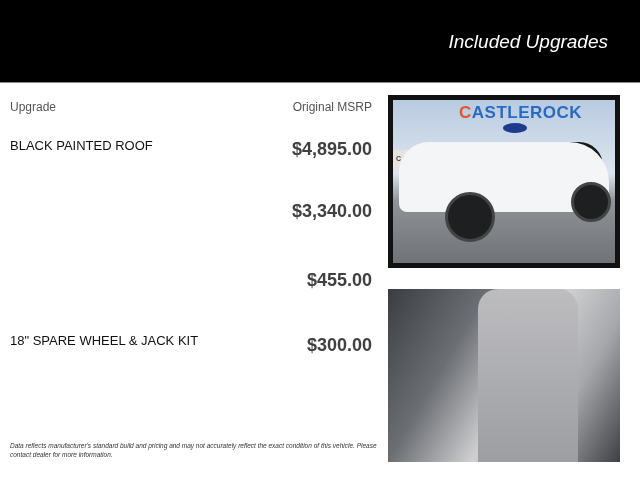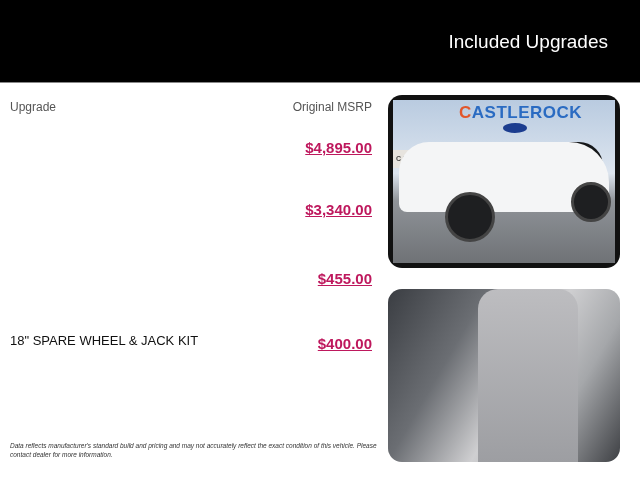--- a/index.html
+++ b/index.html
@@ -1,26 +1,26 @@
 <!DOCTYPE html>
 <html><head>
 <meta charset="utf-8">
 <style>
   html, body { margin:0; padding:0; }
   body { width:640px; height:480px; background:#fff; position:relative; overflow:hidden; font-family:"Liberation Sans", sans-serif; }
-  .header { position:absolute; left:0; top:0; width:640px; height:82px; background:#000; border-bottom:1px solid #888; }
+  .header { position:absolute; left:0; top:0; width:640px; height:82px; background:#000; border-bottom:1px solid #888;font-style:italic; }
   .header-title { position:absolute; right:32px; top:31px; color:#fff; font-size:19px; font-family:"Liberation Sans", sans-serif; }
   .col-head { position:absolute; top:100px; font-size:12px; color:#555; }
   .col-upgrade { left:10px; }
   .col-msrp { right:268px; }
   .row { position:absolute; left:10px; width:362px; }
   .row .name { position:absolute; left:0; top:0; font-size:13px; color:#111; line-height:14px; width:240px; }
-  .row .price { position:absolute; right:0; font-size:15px; font-weight:bold; color:#be185d;text-decoration:underline; }
+  .row .price { position:absolute; right:0; font-size:18px; font-weight:bold; color:#404040; }
   .disclaimer { position:absolute; left:10px; top:442px; width:370px; font-size:6.5px; font-style:italic; color:#333; line-height:8.5px; }
-  .photo { position:absolute; left:388px; width:232px; overflow:hidden;border-radius:14px; }
+  .photo { position:absolute; left:388px; width:232px; overflow:hidden; }
   .photo1 { top:95px; height:173px; background:#111; }
   .photo1 .inner { position:absolute; left:5px; top:5px; width:222px; height:163px; background:linear-gradient(#b9cbe0 0%, #dde5ef 45%, #8f9398 62%, #6f7276 100%); }
   .photo2 { top:289px; height:173px; background:#e8e8e8; }
   .photo2 .inner { position:absolute; inset:0; background:linear-gradient(120deg,#3a3d42 0%, #6b6e73 30%, #cfcfd1 55%, #a5a7aa 75%, #3e4044 100%); }
   .logo { position:absolute; left:66px; top:3px; font-size:17px; font-weight:bold; color:#2a6bc2; letter-spacing:0.5px; }
   .logo .c { color:#e2562b; }
   .ford { position:absolute; left:110px; top:23px; width:24px; height:10px; border-radius:50%; background:#1c3d8f; }
   .bldg { position:absolute; left:0; top:50px; width:80px; height:18px; background:#e7e4df; font-size:7px; font-weight:bold; color:#444; line-height:18px; padding-left:3px; letter-spacing:1px; }
   .car { position:absolute; left:6px; top:42px; width:210px; height:70px; background:#f4f5f6; border-radius:30px 40px 8px 8px; }
   .car-roof { position:absolute; left:60px; top:42px; width:150px; height:24px; background:#151719; border-radius:20px 30px 0 0; }
@@ -31,31 +31,32 @@
 <body>
 
 <div class="header">
   <div class="header-title">Included Upgrades</div>
 </div>
 
 <div class="col-head col-upgrade">Upgrade</div>
 <div class="col-head col-msrp">Original MSRP</div>
 
 <div class="row" style="top:139px;height:30px">
+  <div class="name">BLACK PAINTED ROOF</div>
   <div class="price" style="top:0">$4,895.00</div>
 </div>
 <div class="row" style="top:199px;height:30px">
   <div class="price" style="top:2px">$3,340.00</div>
 </div>
 <div class="row" style="top:259px;height:32px">
   <div class="price" style="top:11px">$455.00</div>
 </div>
 <div class="row" style="top:334px;height:30px">
   <div class="name">18" SPARE WHEEL &amp; JACK KIT</div>
-  <div class="price" style="top:1px">$400.00</div>
+  <div class="price" style="top:1px">$300.00</div>
 </div>
 <div class="row" style="top:393px;height:30px">
 </div>
 
 <div class="disclaimer">Data reflects manufacturer's standard build and pricing and may not accurately reflect the exact condition of this vehicle. Please contact dealer for more information.</div>
 
 <div class="photo photo1">
   <div class="inner">
     <div class="logo"><span class="c">C</span><span>ASTLEROCK</span></div>
     <div class="ford"></div>

